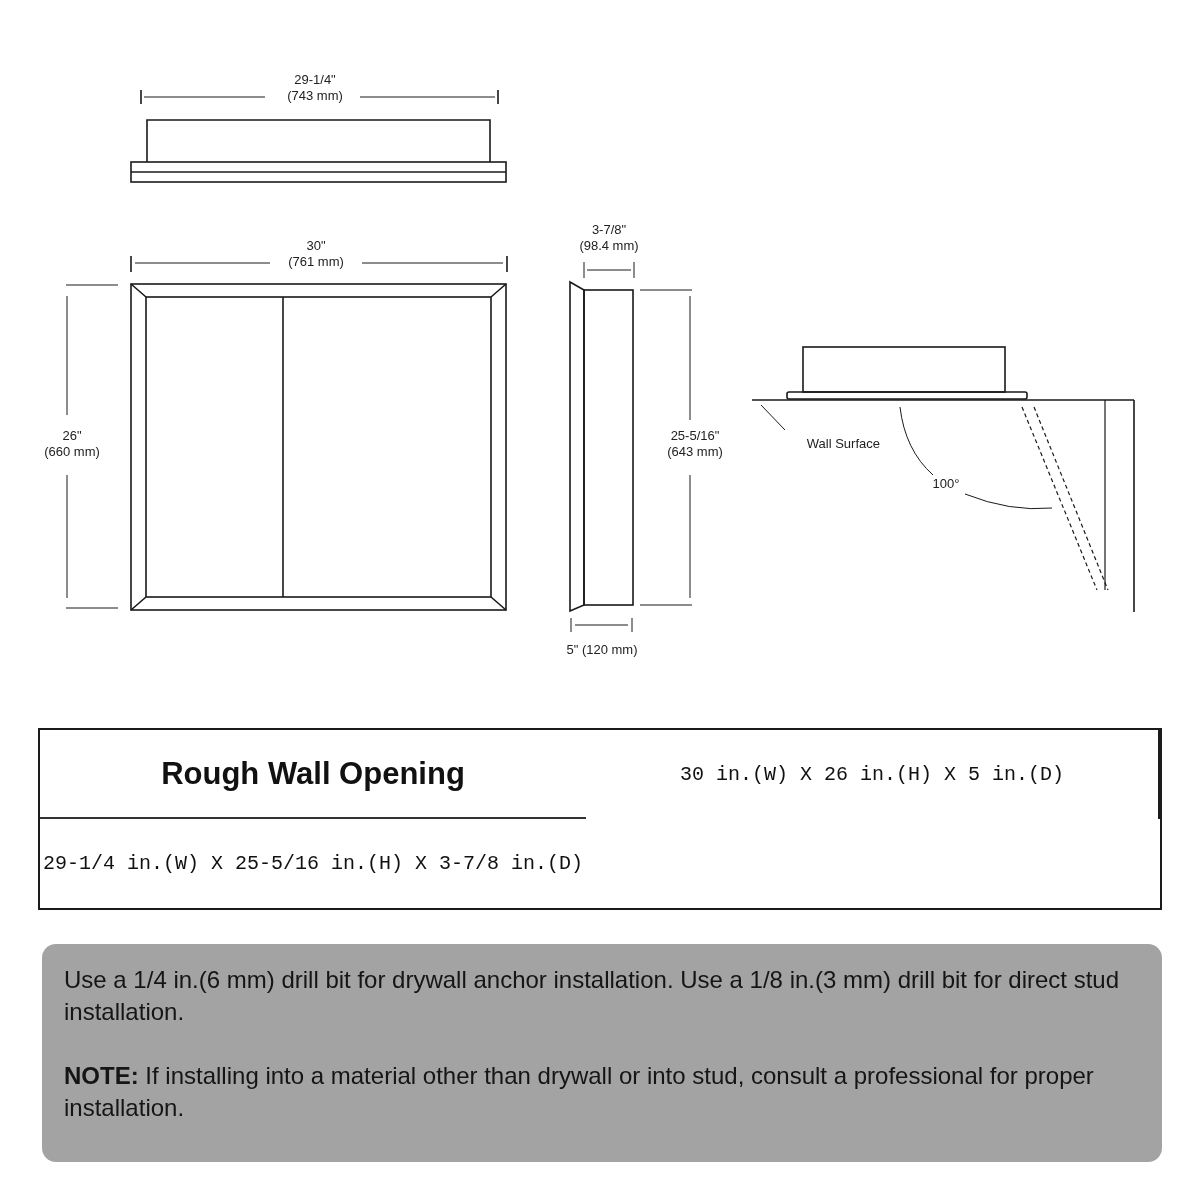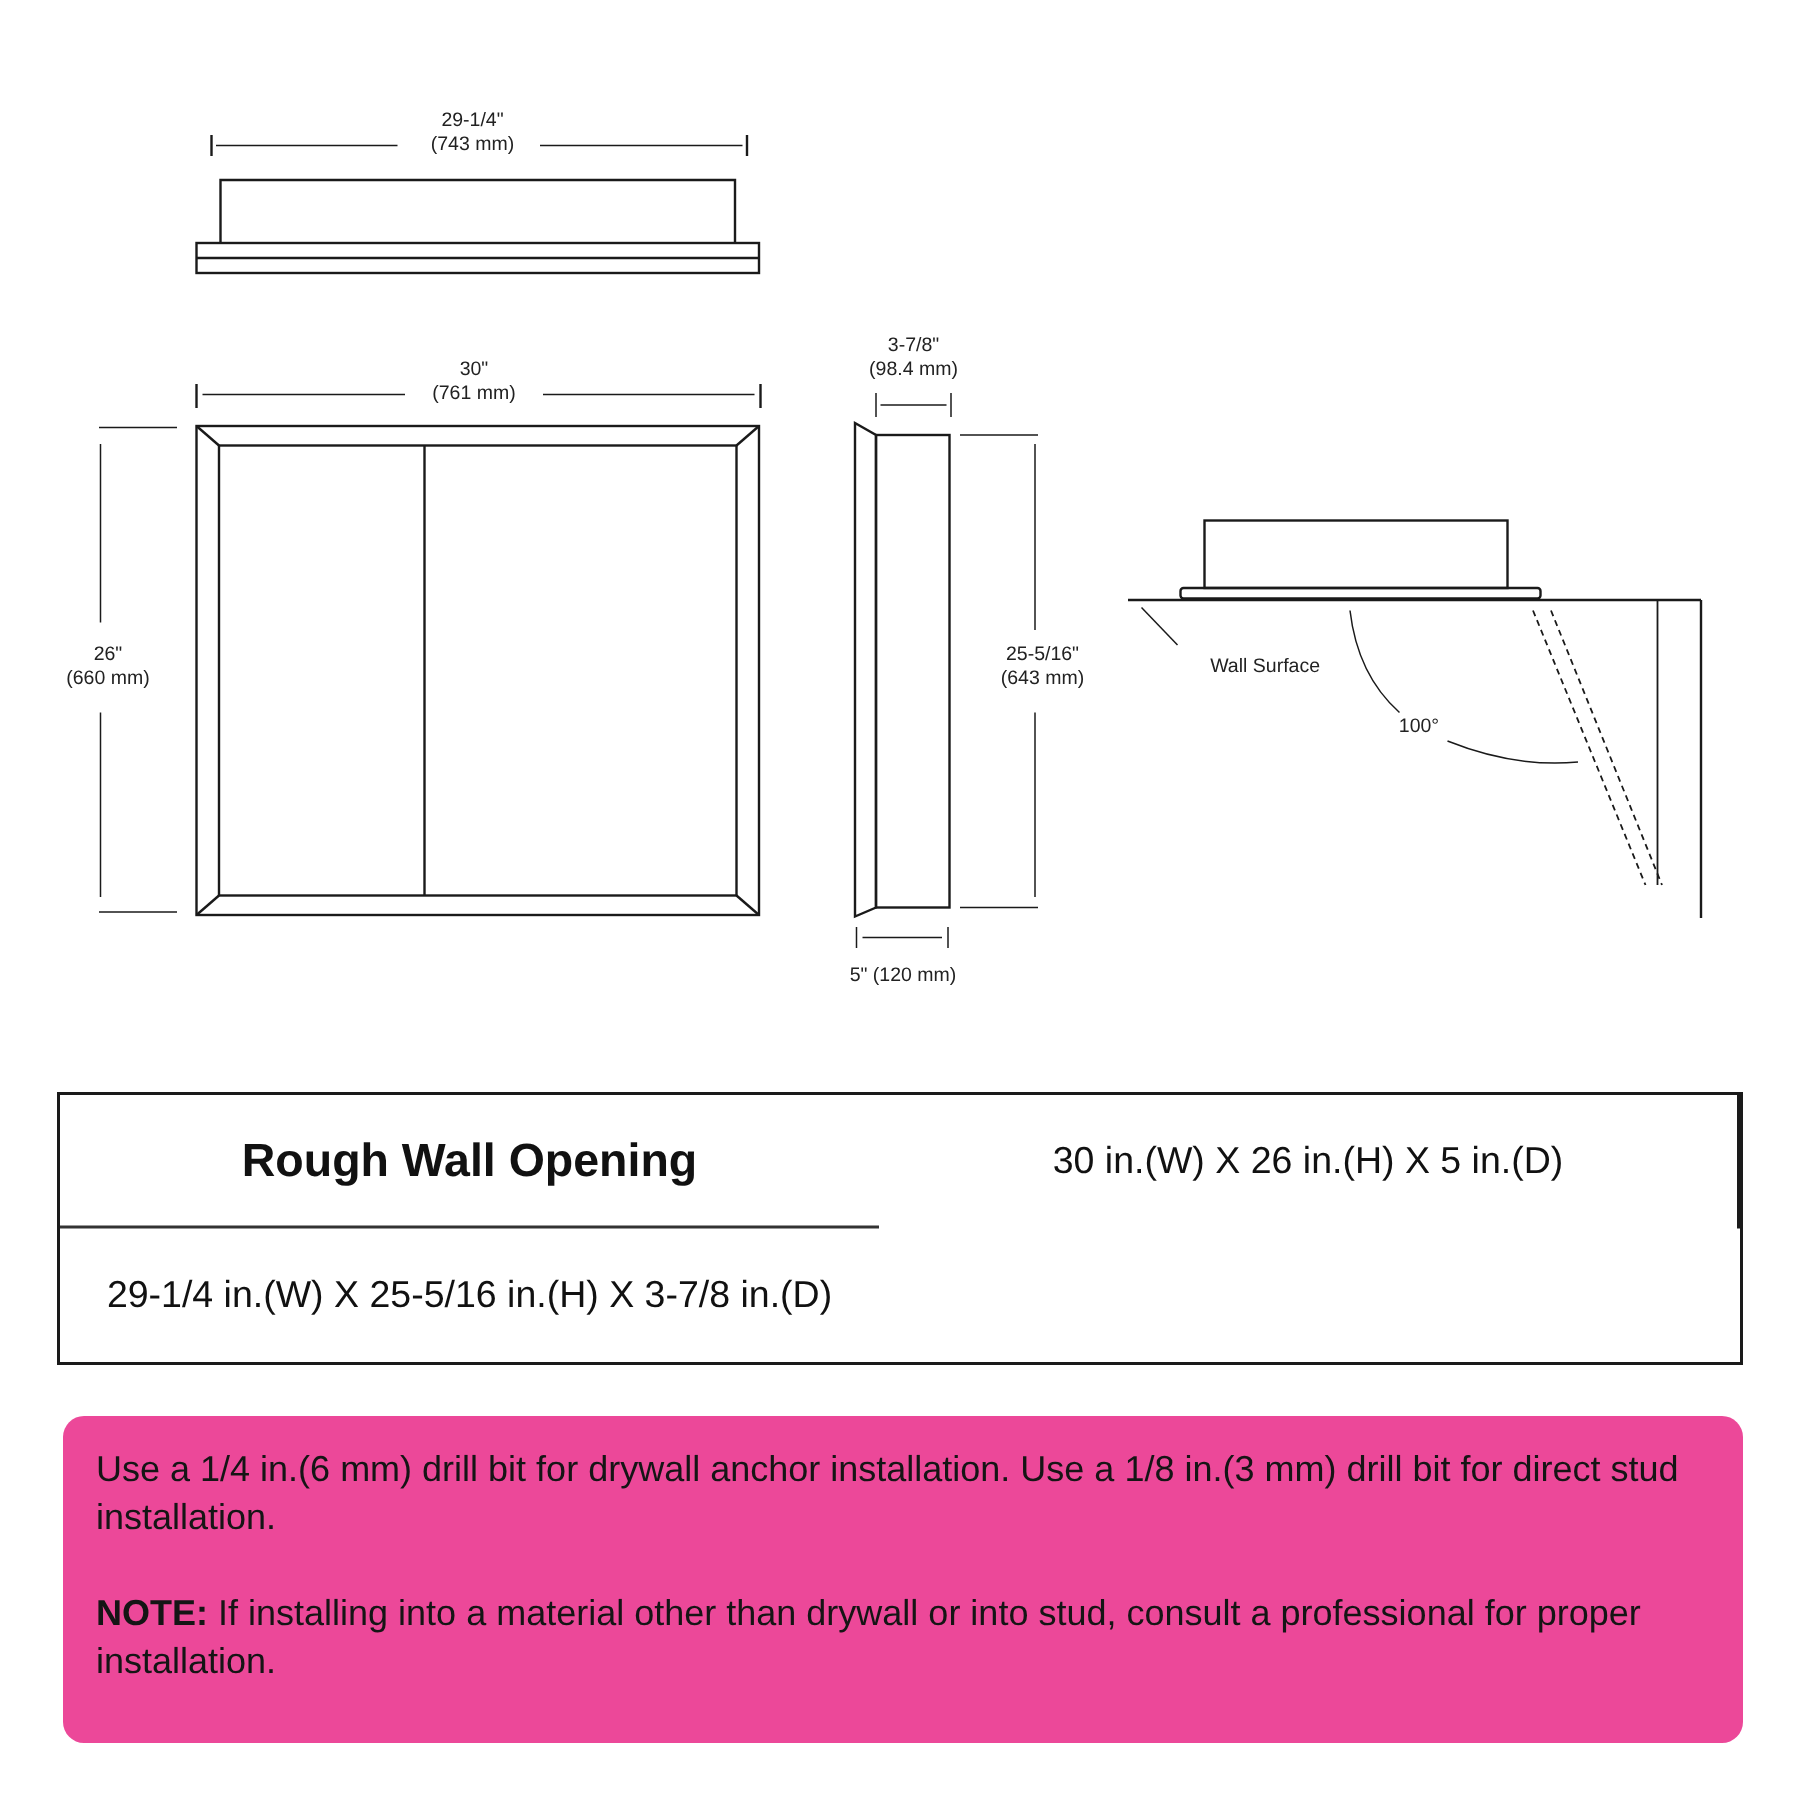--- a/index.html
+++ b/index.html
@@ -5,24 +5,24 @@
   html, body { margin:0; padding:0; background:#ffffff; }
   body { width:1200px; height:1200px; position:relative; overflow:hidden;
          font-family:"Liberation Sans", sans-serif; color:#111; }
   .drawing { position:absolute; left:0; top:0; width:1200px; height:700px; }
   .dim { position:absolute; font-size:13px; color:#222; text-align:center; line-height:16px; white-space:nowrap; }
   .spec-table { position:absolute; left:38px; top:728px; width:1124px; height:182px;
                 border:2px solid #1a1a1a; box-sizing:border-box; display:grid;
                 grid-template-columns:546px 1fr; grid-template-rows:89px 1fr; }
   .cell { display:flex; align-items:center; justify-content:center; box-sizing:border-box; }
   .cell.h { font-weight:bold; font-size:31px; border-bottom:2px solid #333; }
-  .cell.v { font-size:25px; }
+  .cell.v { font-size:20px;font-family:Liberation Mono, monospace; }
   .cell.left { border-right:2px solid #1a1a1a; }
   .note { position:absolute; left:42px; top:944px; width:1120px; height:218px; box-sizing:border-box;
-          background:#ec4899; border-radius:14px; padding:20px 22px; font-size:24px; line-height:32px; color:#151515; }
+          background:#a3a3a3; border-radius:14px; padding:20px 22px; font-size:24px; line-height:32px; color:#151515; }
   .note p { margin:0 0 32px 0; }
   .note b { font-weight:bold; }
 </style>
 </head>
 <body>
 
 <svg class="drawing" width="1200" height="700" viewBox="0 0 1200 700">
   <defs>
     <marker id="dot" markerWidth="6" markerHeight="6" refX="3" refY="3">
         <circle cx="3" cy="3" r="2" fill="#222"></circle>

